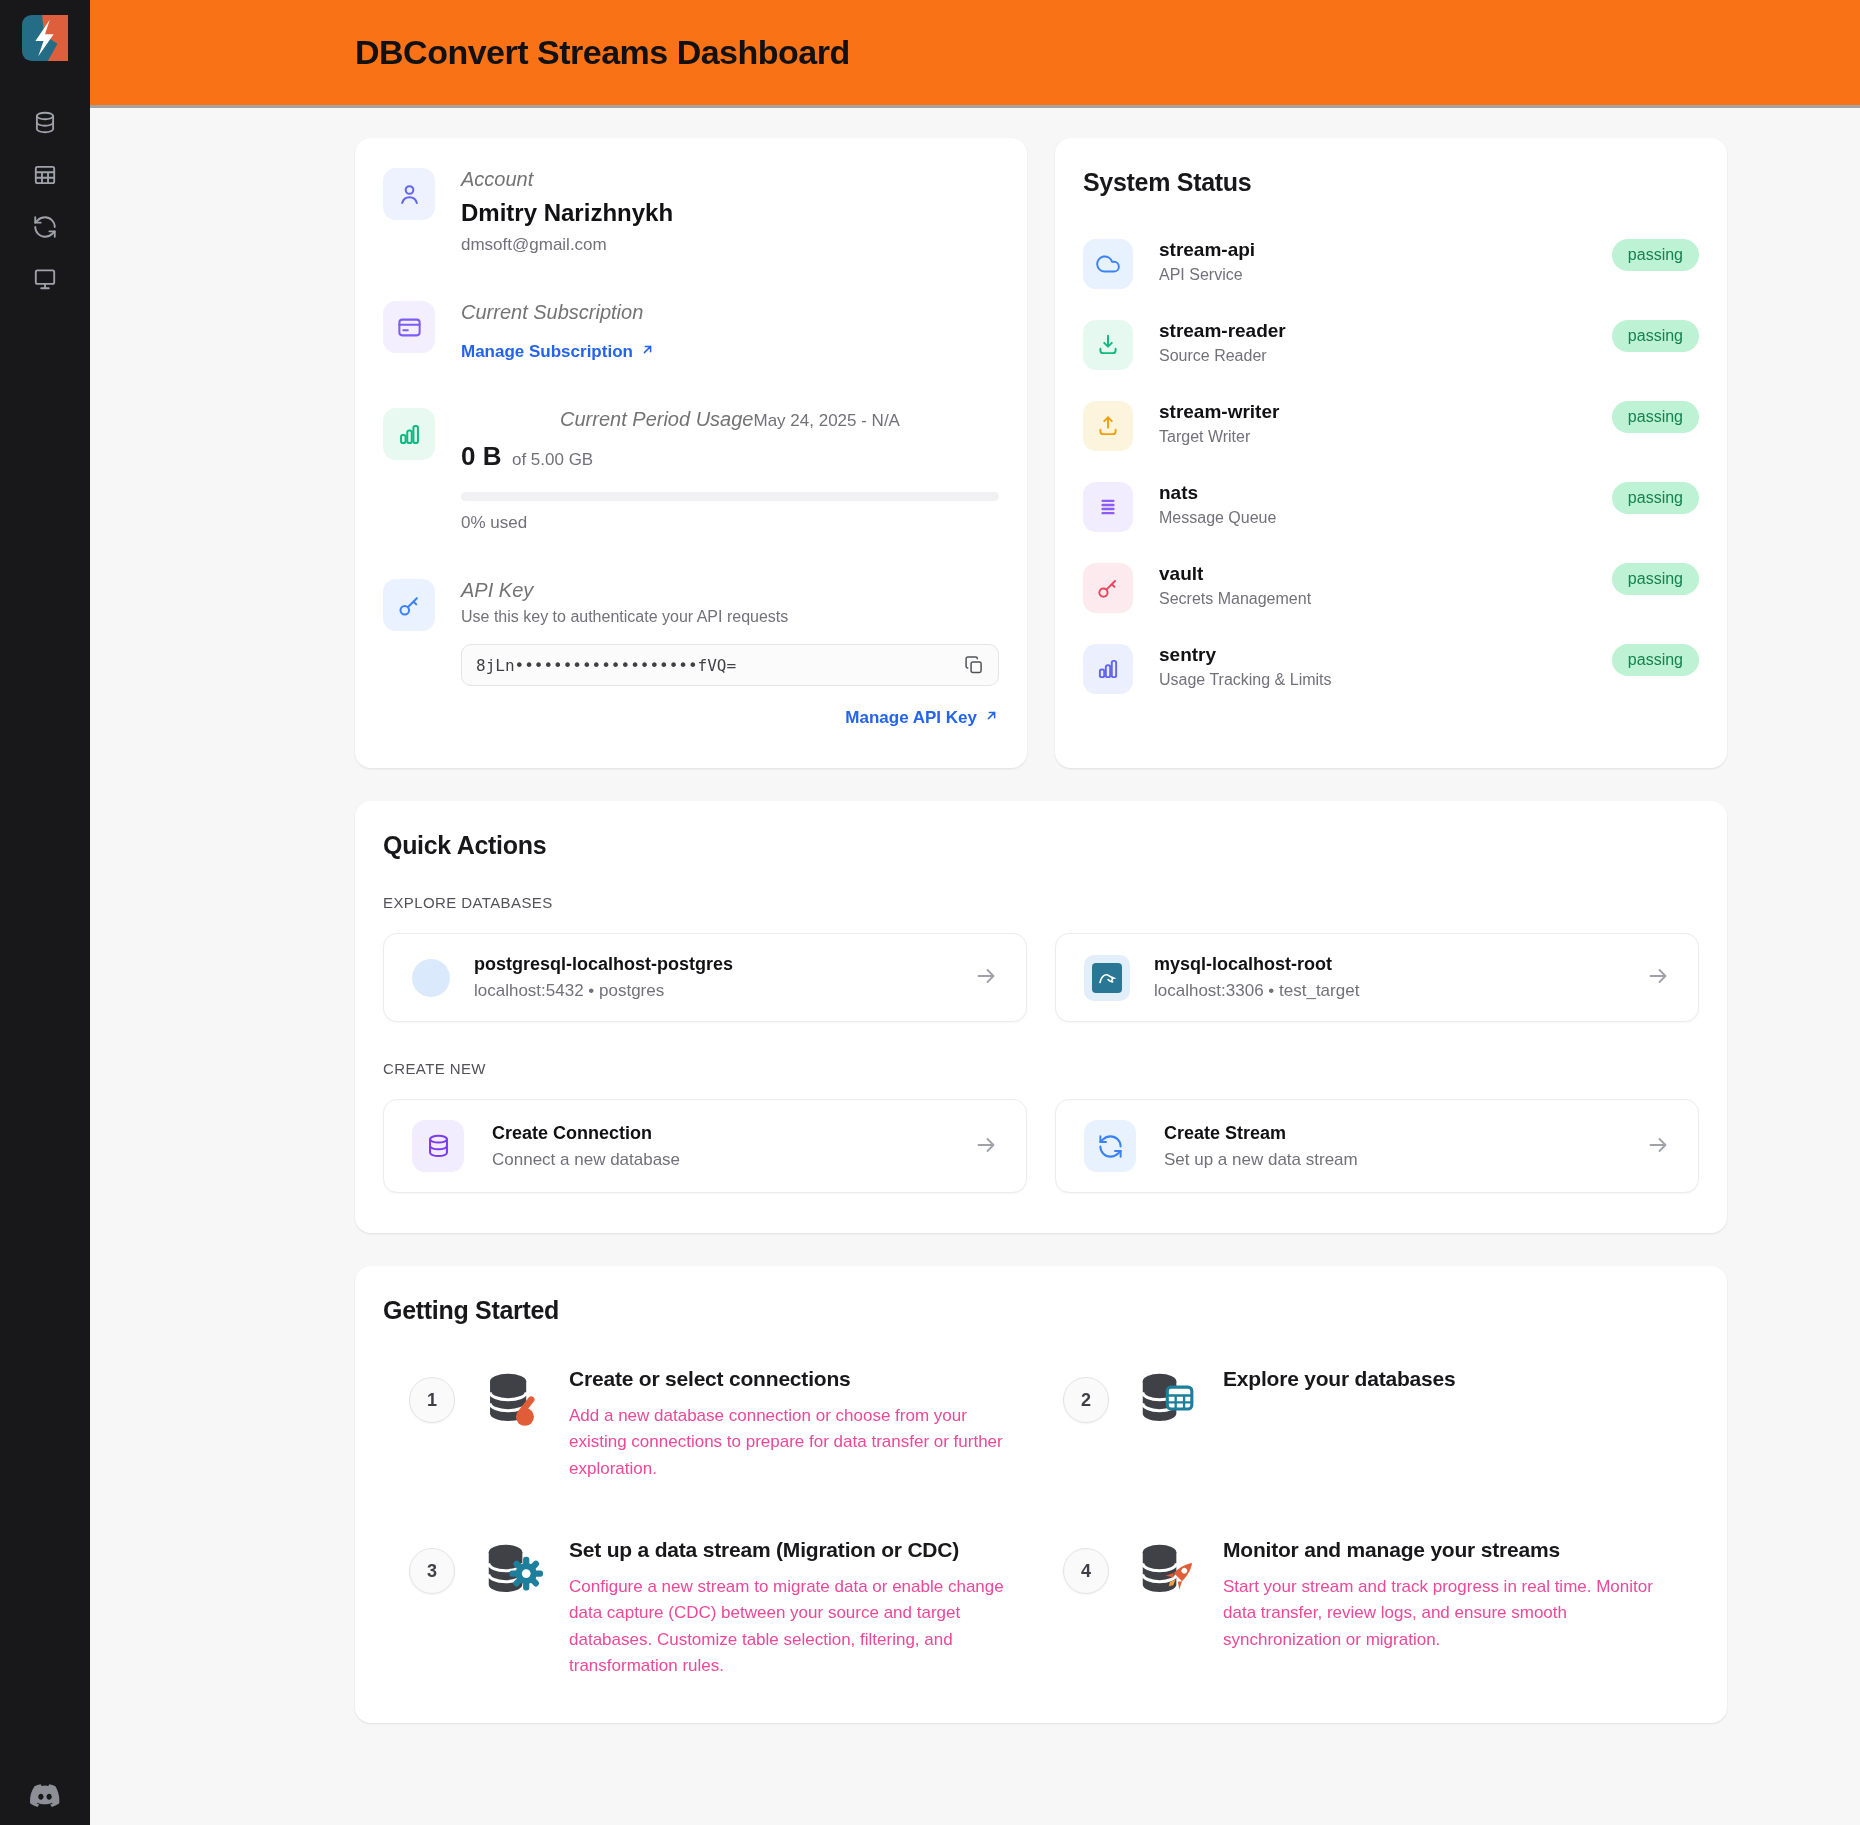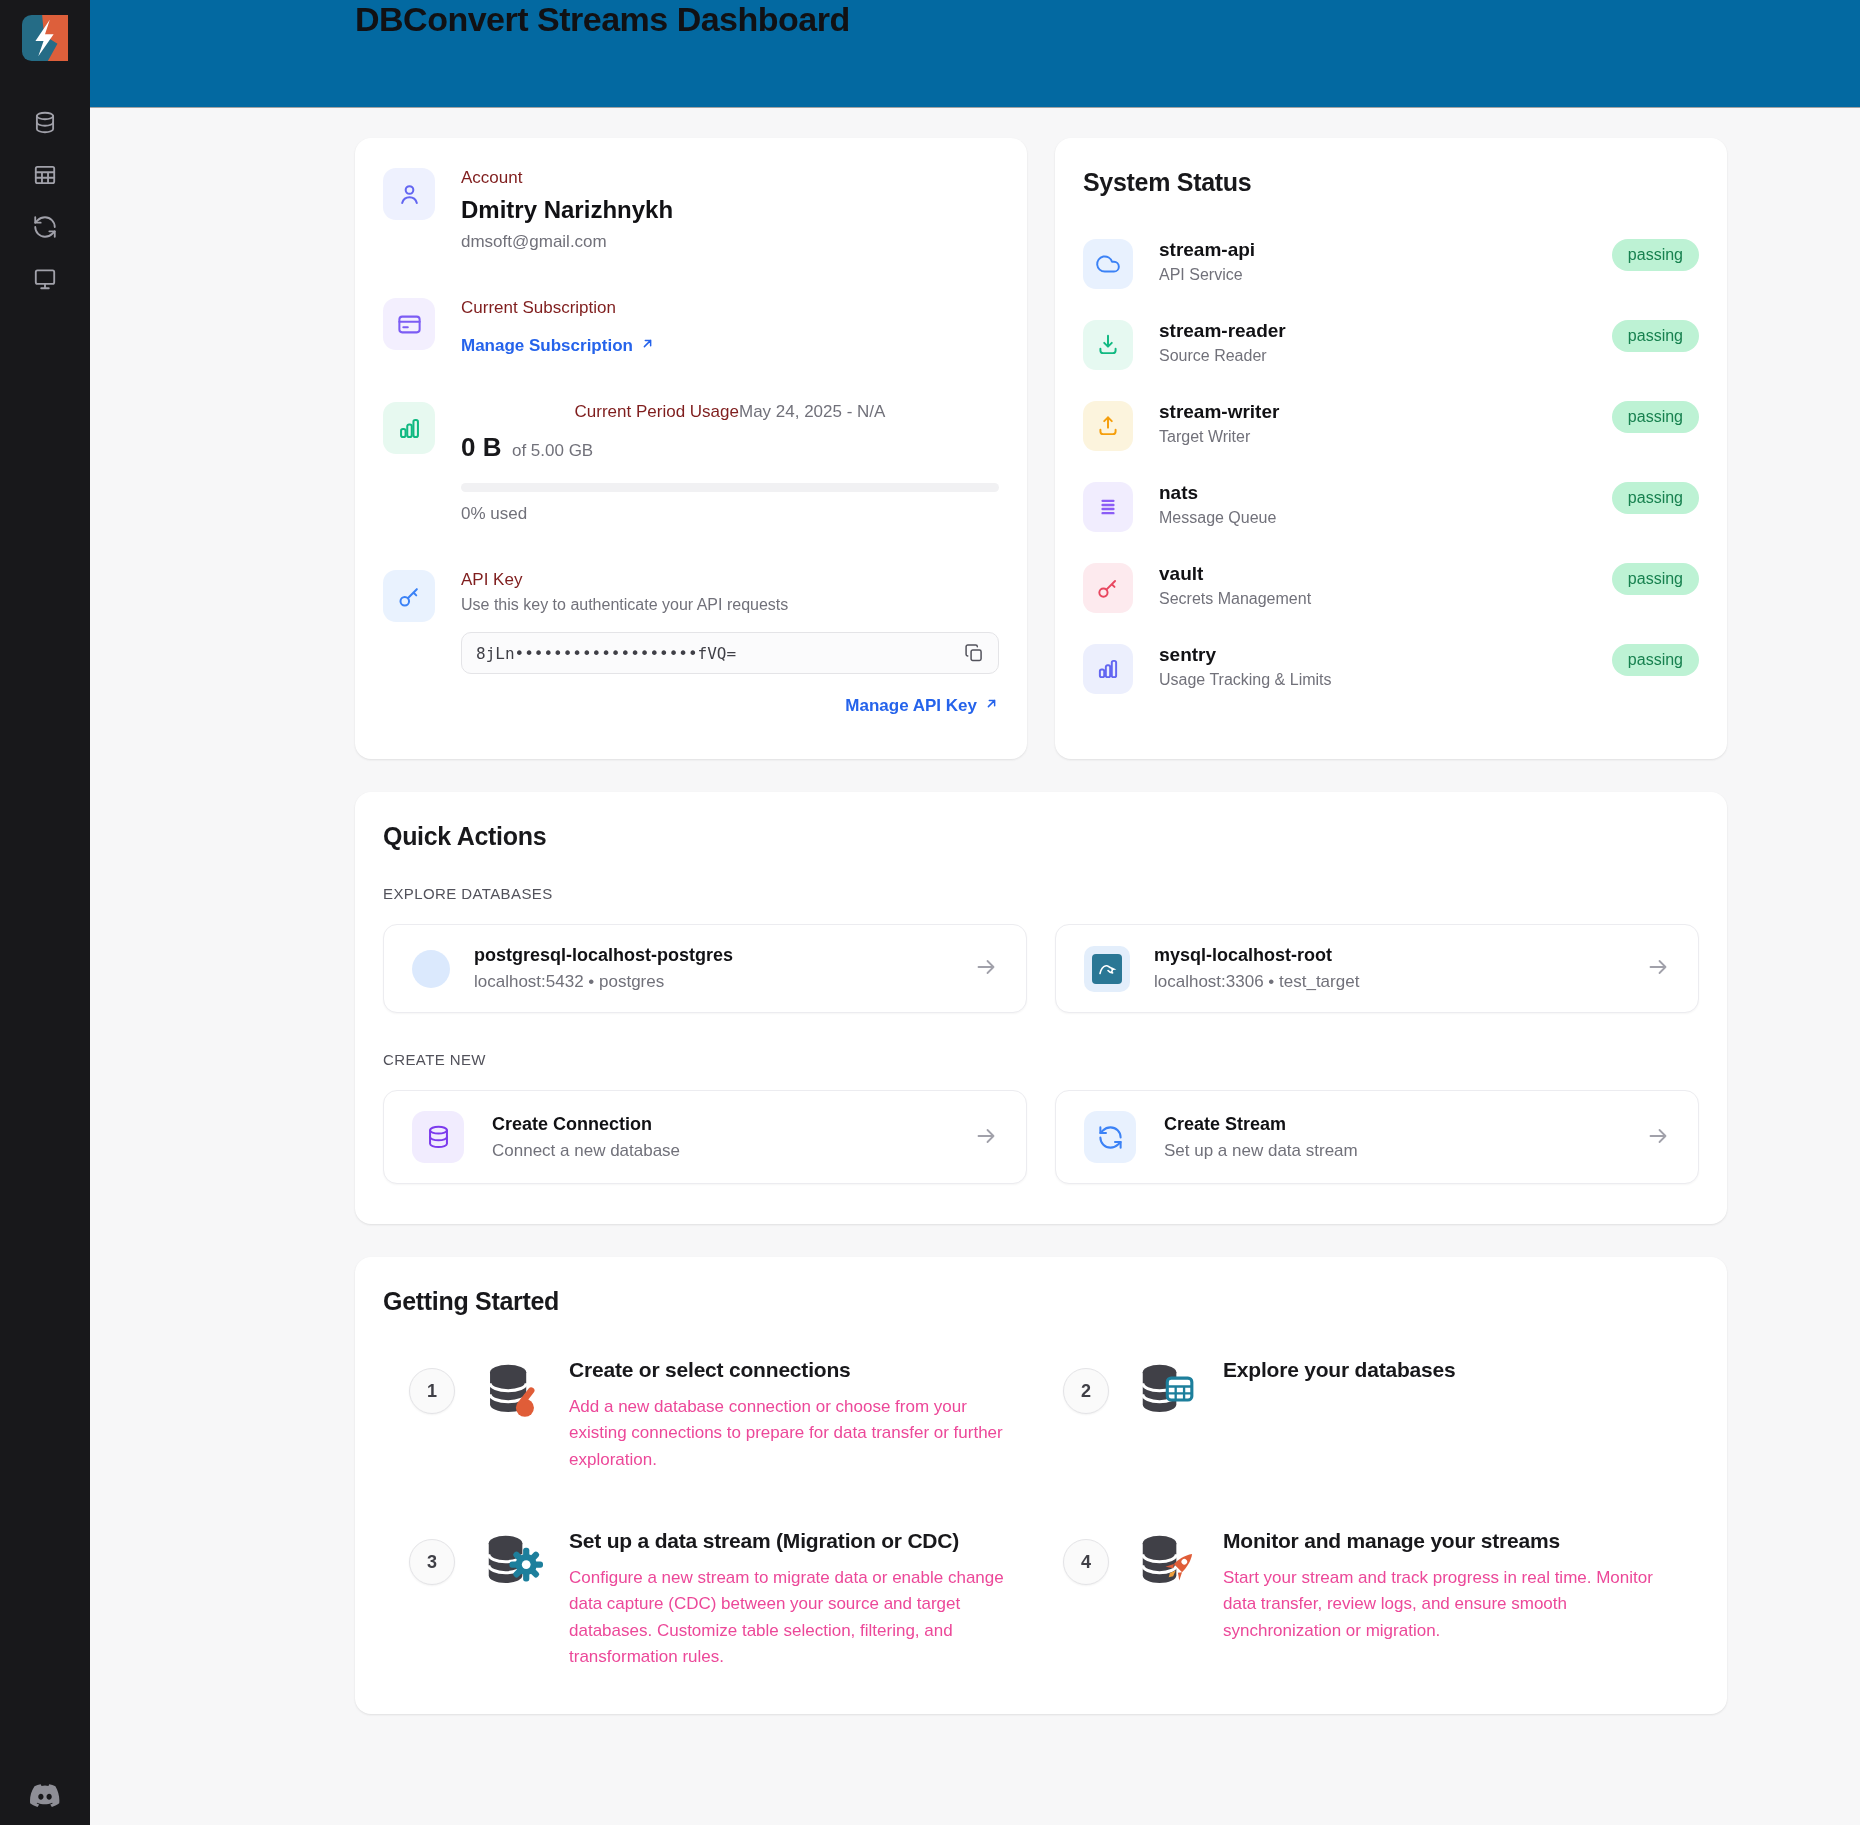--- a/index.html
+++ b/index.html
@@ -23,23 +23,23 @@
     cursor:pointer; display:flex; align-items:center; justify-content:center;
   }
   .nav-btn svg { width:26px; height:26px; }
   .side-bottom { position:absolute; bottom:14px; left:0; right:0; display:flex; justify-content:center; }
   .side-bottom .nav-btn { color:#8e8e96; width:30px; height:30px; }
   .side-bottom svg { width:30px; height:30px; }
 
   
   .main { flex:1; display:flex; flex-direction:column; min-width:0; }
   .header {
-    background:#0369a1; height:108px; flex-shrink:0;
-    border-bottom:1px solid #a3a3a3;
-    display:flex; padding-left:265px;
+    background:#f97316; height:108px; flex-shrink:0;
+    border-bottom:3px solid #a3a3a3;
+    display:flex; align-items:center; padding-left:265px;
   }
   .header h1 { font-size:34px; font-weight:700; letter-spacing:-.5px; color:#111114; }
   .content { padding:30px 133px 0 265px; }
 
   .card {
     background:#fff; border-radius:16px;
     box-shadow:0 1px 2px rgba(0,0,0,.05), 0 1px 3px rgba(0,0,0,.05);
     padding:30px 28px 34px;
   }
   .card-title { font-size:25px; font-weight:700; letter-spacing:-.3px; margin-bottom:42px; }
@@ -48,21 +48,21 @@
 
   
   .ao-row { display:flex; gap:26px; margin-bottom:46px; }
   .ao-row:last-child { margin-bottom:6px; }
   .icon-box {
     width:52px; height:52px; border-radius:13px; flex-shrink:0;
     display:flex; align-items:center; justify-content:center;
   }
   .icon-box svg { width:27px; height:27px; }
   .ao-body { flex:1; min-width:0; }
-  .field-label { font-size:17px; color:#7f1d1d; margin-bottom:8px; }
+  .field-label { font-size:20px; color:#737373; margin-bottom:8px;font-style:italic; }
   .field-value { font-size:24px; font-weight:700; color:#111114; }
   .field-sub { font-size:17px; color:#71717a; margin-top:8px; }
   .link {
     display:inline-flex; align-items:center; gap:7px;
     color:#2563eb; font-size:17px; font-weight:600;
     text-decoration:none; cursor:pointer; background:none; border:none;
     font-family:"Liberation Sans", sans-serif;
   }
   .link svg { width:15px; height:15px; }
   .manage-sub { margin-top:18px; }

